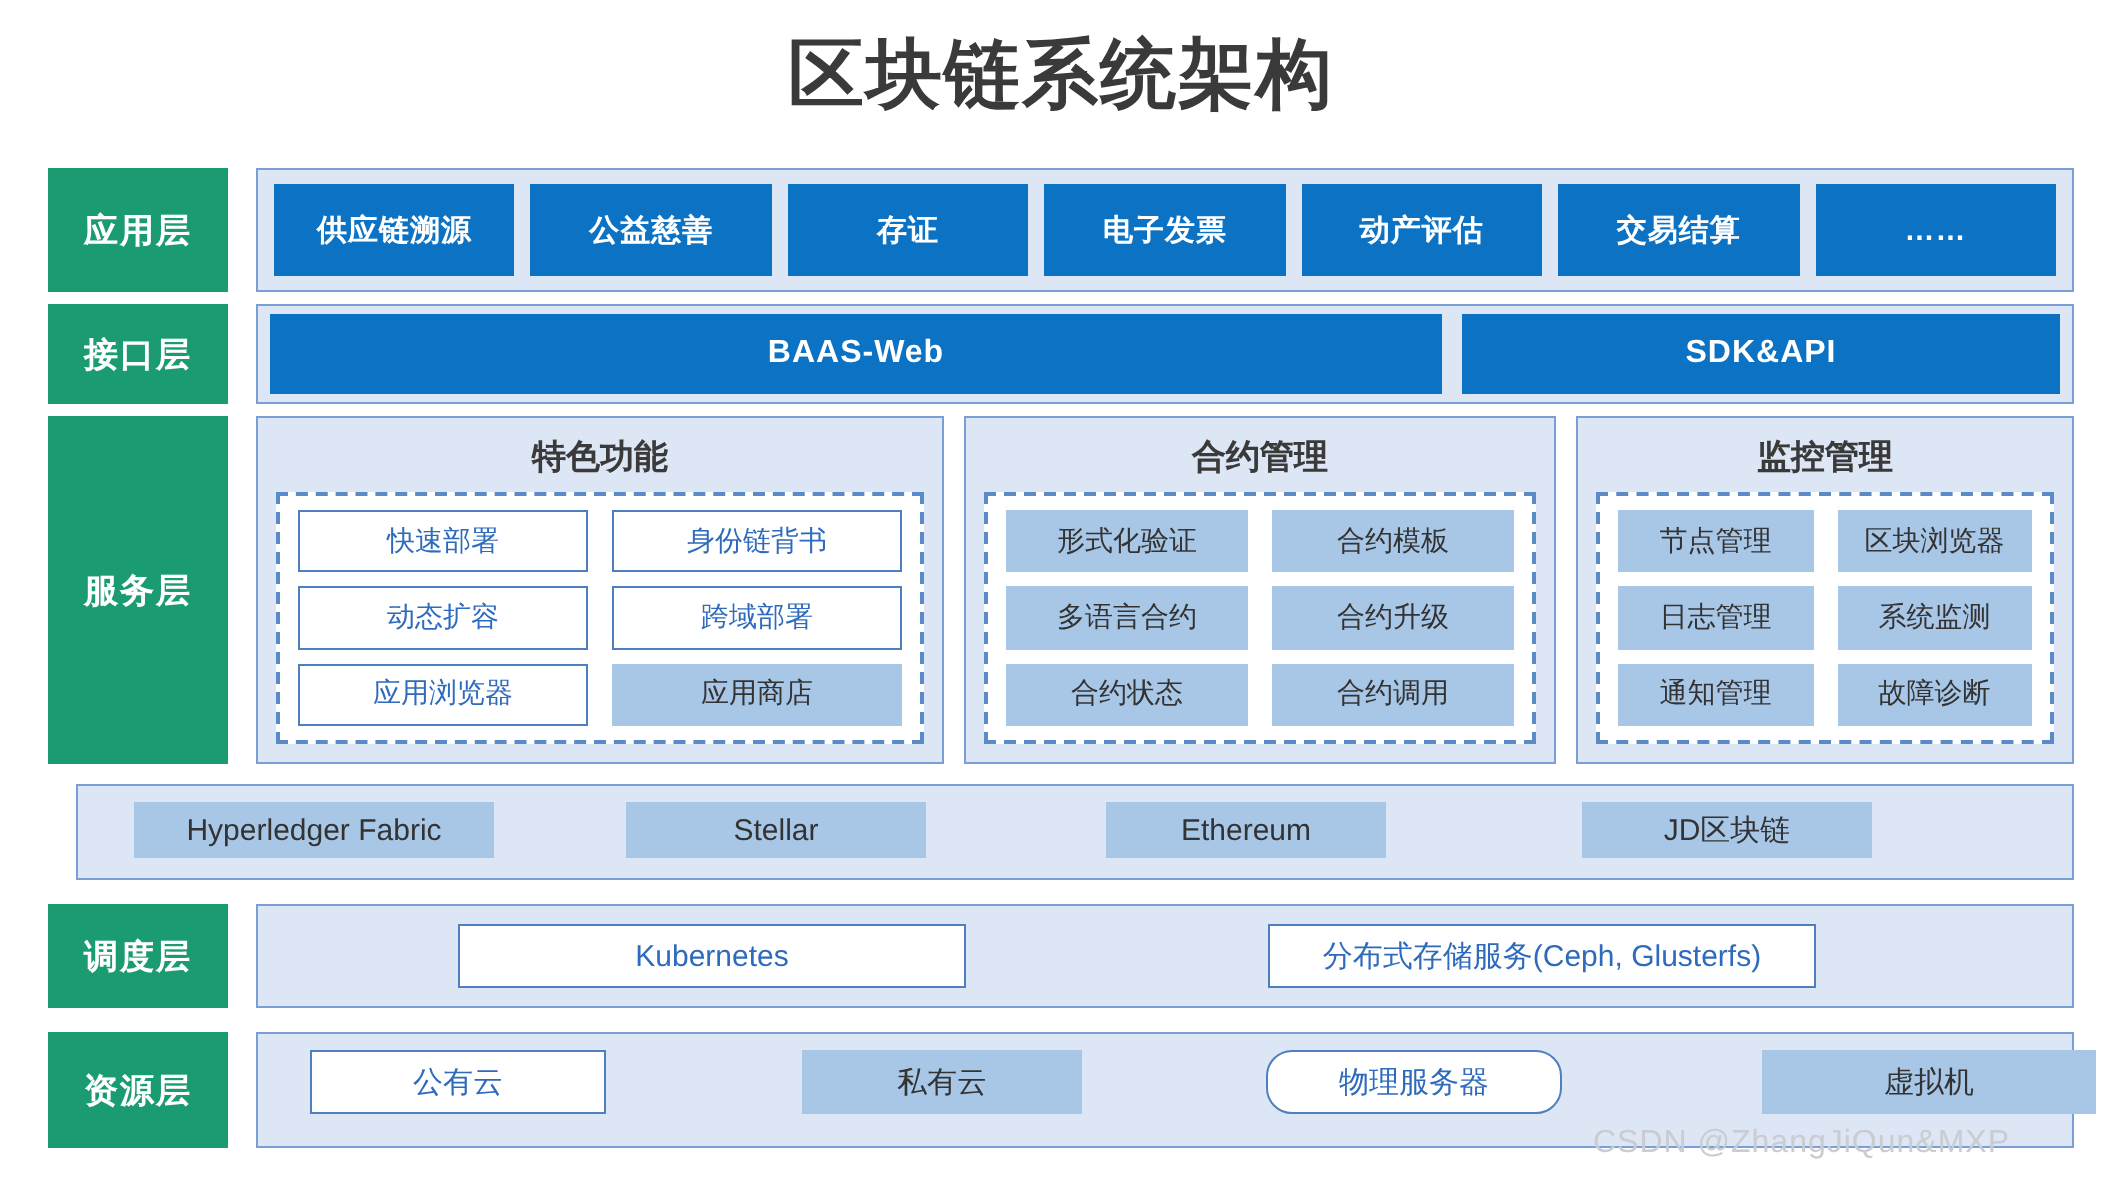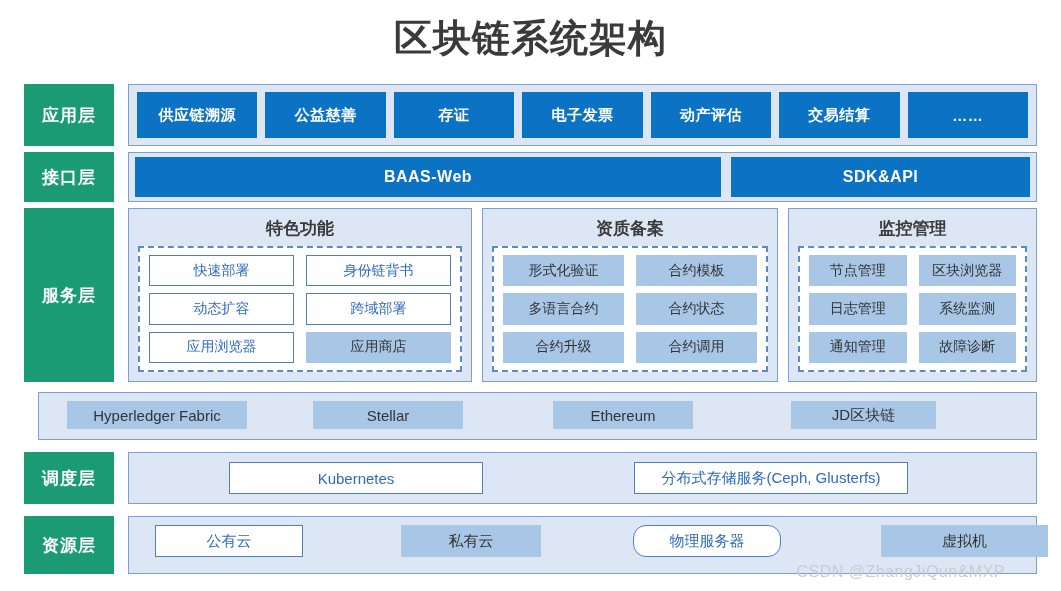--- a/index.html
+++ b/index.html
@@ -240,27 +240,27 @@
         <div class="svc-chip outline">快速部署</div>
         <div class="svc-chip outline">身份链背书</div>
         <div class="svc-chip outline">动态扩容</div>
         <div class="svc-chip outline">跨域部署</div>
         <div class="svc-chip outline">应用浏览器</div>
         <div class="svc-chip filled">应用商店</div>
       </div>
     </div>
 
     <div class="svc-group" id="svc-group-1">
-      <div class="svc-group-title">资质备案</div>
+      <div class="svc-group-title">合约管理</div>
       <div class="svc-dashed">
         <div class="svc-chip filled">形式化验证</div>
         <div class="svc-chip filled">合约模板</div>
         <div class="svc-chip filled">多语言合约</div>
+        <div class="svc-chip filled">合约升级</div>
         <div class="svc-chip filled">合约状态</div>
-        <div class="svc-chip filled">合约升级</div>
         <div class="svc-chip filled">合约调用</div>
       </div>
     </div>
 
     <div class="svc-group" id="svc-group-2">
       <div class="svc-group-title">监控管理</div>
       <div class="svc-dashed">
         <div class="svc-chip filled">节点管理</div>
         <div class="svc-chip filled">区块浏览器</div>
         <div class="svc-chip filled">日志管理</div>

